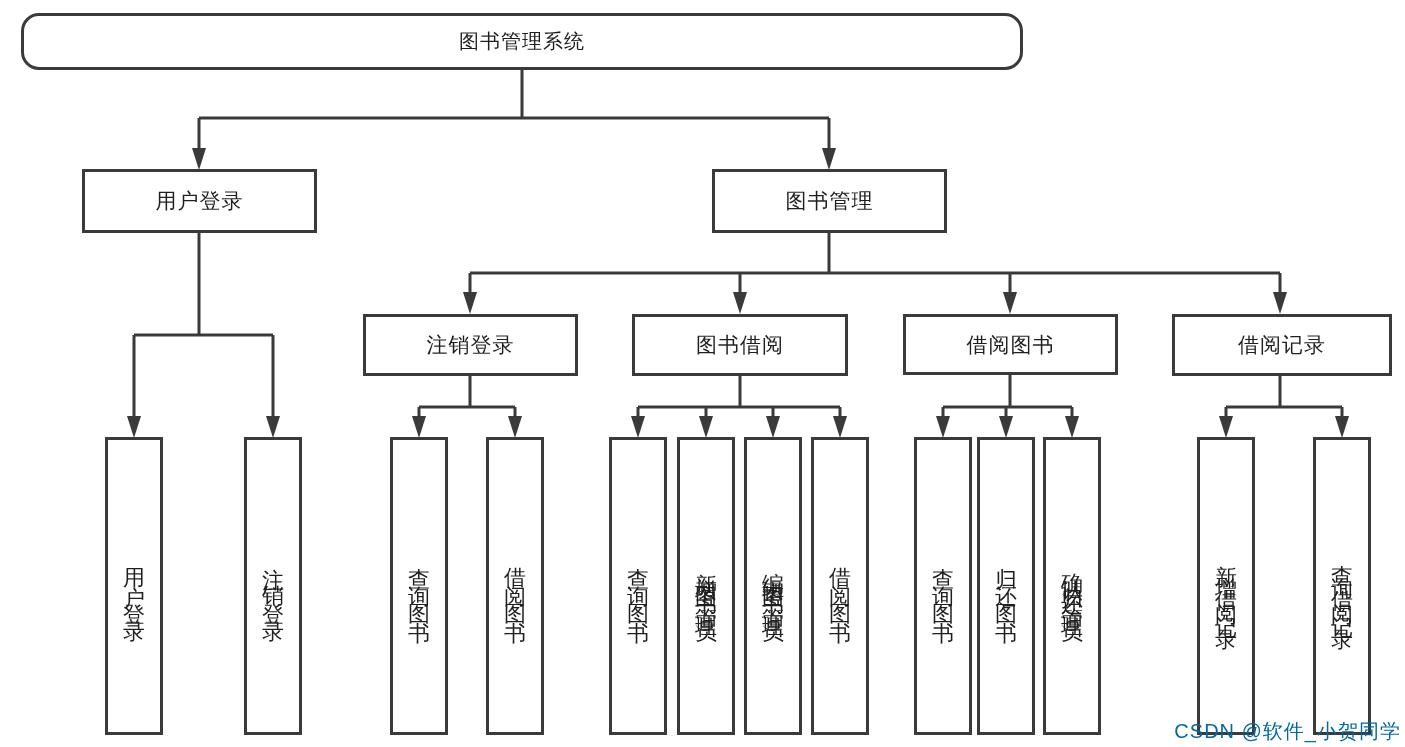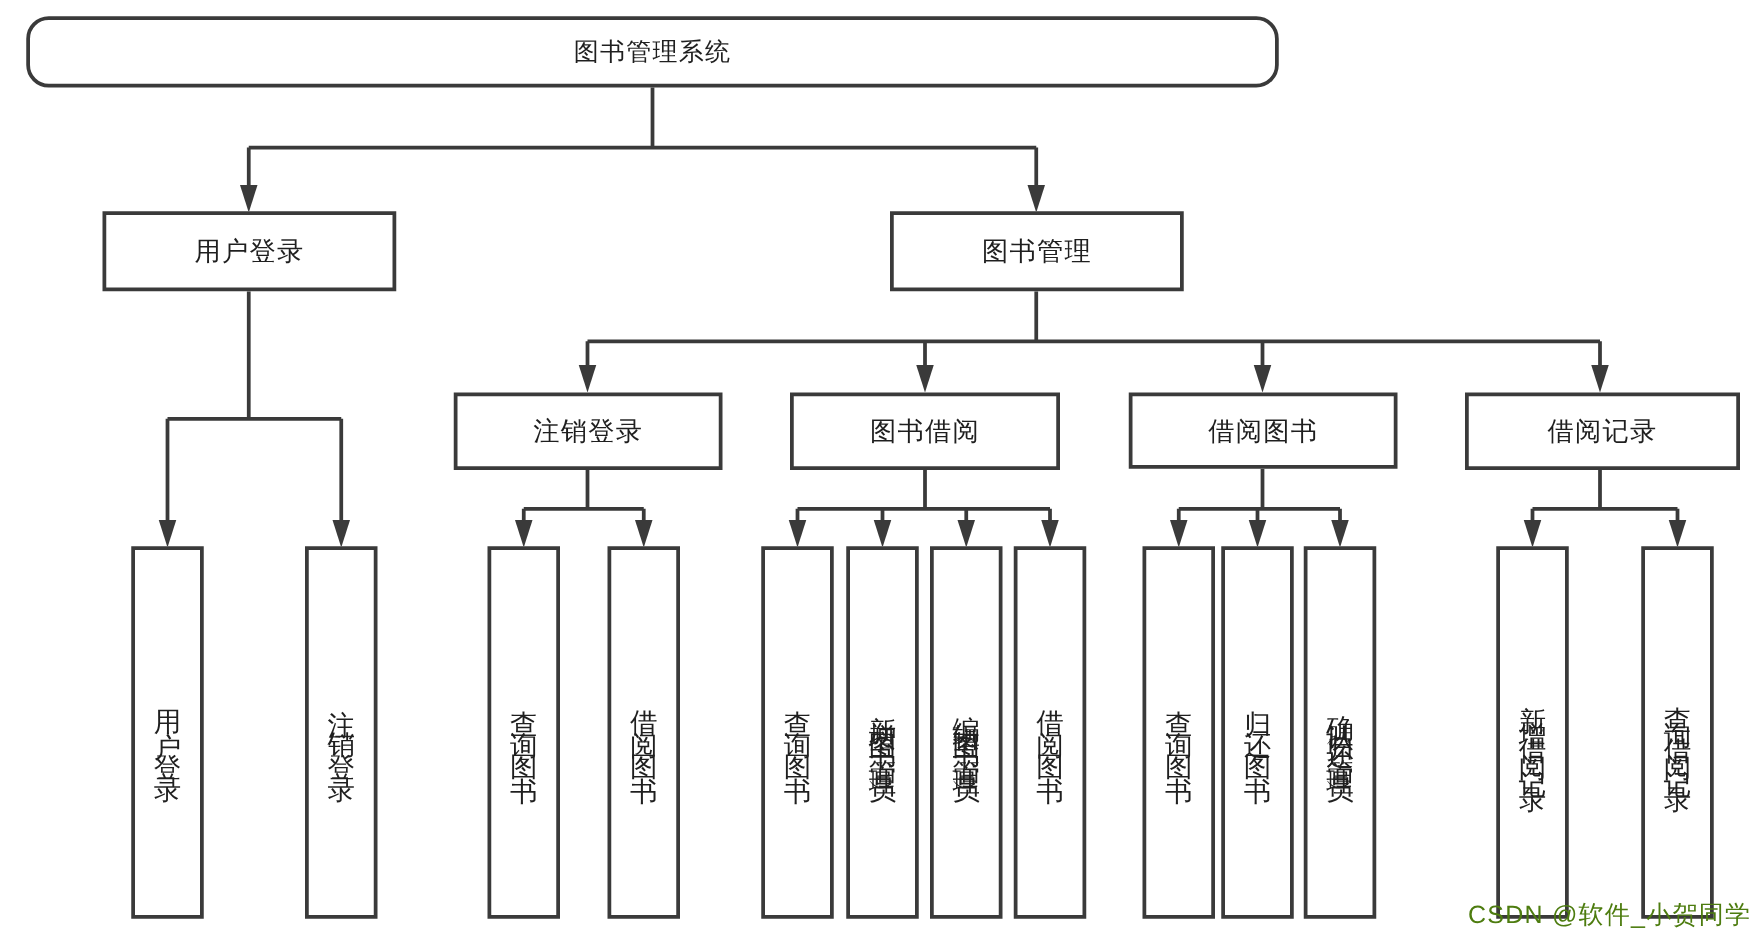--- a/index.html
+++ b/index.html
@@ -37,21 +37,21 @@
     white-space: nowrap;
   }
   .sp18 { letter-spacing: 18px; }
   .sp13 { letter-spacing: 13px; }
   .sp7  { letter-spacing: 7px; }
   #watermark {
     position: absolute;
     right: 4px;
     bottom: 2px;
     font-size: 20px;
-    color: #4d7c0f;
+    color: #0369a1;
     letter-spacing: 1px;
     z-index: 5;
   }
 </style>
 </head>
 <body>
 
 <div id="canvas">
 
   <svg id="connectors" viewBox="0 0 1405 747" xmlns="http://www.w3.org/2000/svg">

